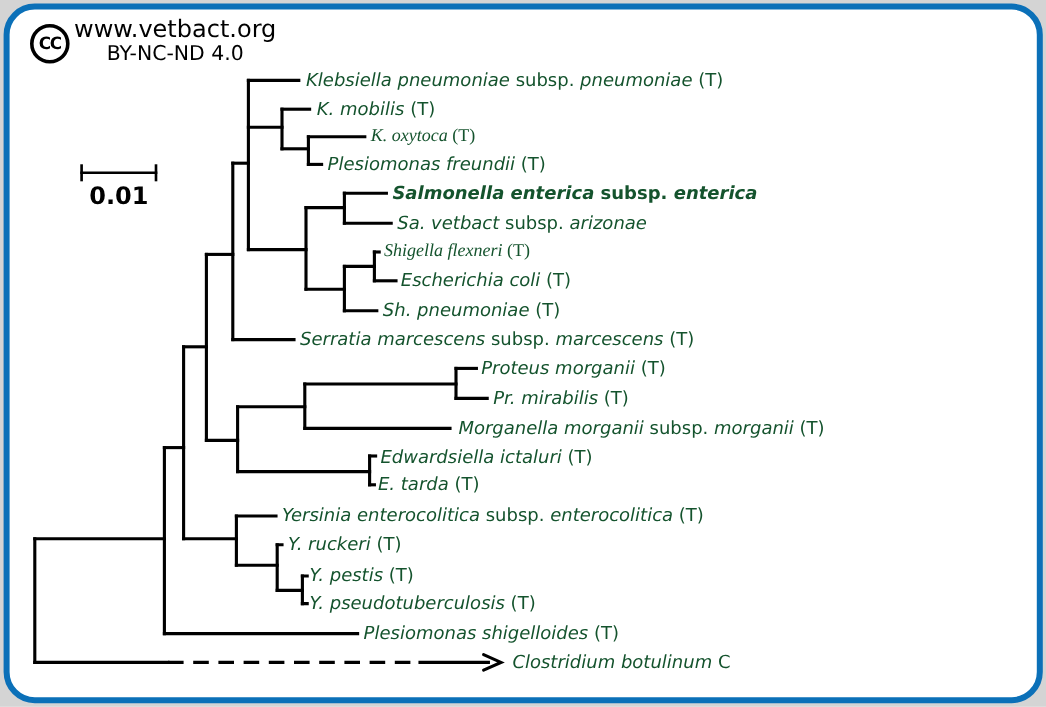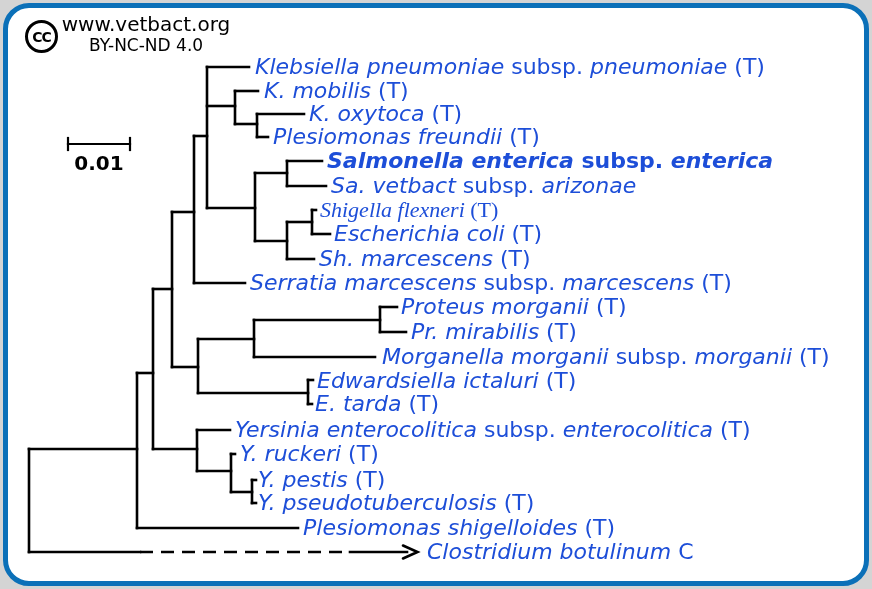--- a/index.html
+++ b/index.html
@@ -28,22 +28,22 @@
   .license-line{
     position:absolute;left:146px;top:35px;transform:translateX(-50%);
     font-size:17px;color:#000;white-space:nowrap;text-align:right;
   }
   .scale-label{
     position:absolute;left:99px;top:163px;transform:translate(-50%,-50%);
     font-size:20px;font-weight:bold;color:#000;
   }
   .taxon{
     position:absolute;transform:translateY(-50%);
-    font-size:22px;font-style:italic;line-height:1;
-    color:#1d4ed8;white-space:nowrap;
+    font-size:15px;font-style:italic;line-height:1;
+    color:#14532d;white-space:nowrap;
   }
   .taxon .r{font-style:normal;}
   .taxon.b{font-weight:bold;}
 </style>
 </head>
 <body>
 
 <div class="frame"></div>
 
 <svg id="tree-svg" width="872" height="589" viewBox="0 0 872 589">
@@ -116,27 +116,27 @@
 <div class="cc-badge">
   <span>CC</span>
 </div>
 <div class="site-title">www.vetbact.org</div>
 <div class="license-line">BY-NC-ND 4.0</div>
 <div class="scale-label">0.01</div>
 
 <div id="taxa">
     <div class="taxon" style="left: 255px; top: 67px;"><span class="i">Klebsiella pneumoniae </span><span class="r">subsp. </span><span class="i">pneumoniae </span><span class="r">(T)</span></div>
     <div class="taxon" style="left: 264px; top: 91px;"><span class="i">K. mobilis </span><span class="r">(T)</span></div>
-    <div class="taxon" style="left: 309px; top: 114px;"><span class="i">K. oxytoca </span><span class="r">(T)</span></div>
+    <div class="taxon" style="left: 309px; top: 114px; font-family: Liberation Serif, serif;"><span class="i">K. oxytoca </span><span class="r">(T)</span></div>
     <div class="taxon" style="left: 273px; top: 137px;"><span class="i">Plesiomonas freundii </span><span class="r">(T)</span></div>
     <div class="taxon b" style="left: 327px; top: 161px;"><span class="i">Salmonella enterica </span><span class="r">subsp. </span><span class="i">enterica</span></div>
     <div class="taxon" style="left: 331px; top: 186px;"><span class="i">Sa. vetbact </span><span class="r">subsp. </span><span class="i">arizonae</span></div>
     <div class="taxon" style="left: 320px; top: 210px; font-family: Liberation Serif, serif;"><span class="i">Shigella flexneri </span><span class="r">(T)</span></div>
     <div class="taxon" style="left: 334px; top: 234px;"><span class="i">Escherichia coli </span><span class="r">(T)</span></div>
-    <div class="taxon" style="left: 319px; top: 259px;"><span class="i">Sh. marcescens </span><span class="r">(T)</span></div>
+    <div class="taxon" style="left: 319px; top: 259px;"><span class="i">Sh. pneumoniae </span><span class="r">(T)</span></div>
     <div class="taxon" style="left: 250px; top: 283px; text-align: right;"><span class="i">Serratia marcescens </span><span class="r">subsp. </span><span class="i">marcescens </span><span class="r">(T)</span></div>
     <div class="taxon" style="left: 401px; top: 307px;"><span class="i">Proteus morganii </span><span class="r">(T)</span></div>
     <div class="taxon" style="left: 411px; top: 332px;"><span class="i">Pr. mirabilis </span><span class="r">(T)</span></div>
     <div class="taxon" style="left: 382px; top: 357px;"><span class="i">Morganella morganii </span><span class="r">subsp. </span><span class="i">morganii </span><span class="r">(T)</span></div>
     <div class="taxon" style="left: 317px; top: 381px;"><span class="i">Edwardsiella ictaluri </span><span class="r">(T)</span></div>
     <div class="taxon" style="left: 315px; top: 404px;"><span class="i">E. tarda </span><span class="r">(T)</span></div>
     <div class="taxon" style="left: 235px; top: 430px;"><span class="i">Yersinia enterocolitica </span><span class="r">subsp. </span><span class="i">enterocolitica </span><span class="r">(T)</span></div>
     <div class="taxon" style="left: 240px; top: 454px;"><span class="i">Y. ruckeri </span><span class="r">(T)</span></div>
     <div class="taxon" style="left: 258px; top: 480px;"><span class="i">Y. pestis </span><span class="r">(T)</span></div>
     <div class="taxon" style="left: 258px; top: 503px;"><span class="i">Y. pseudotuberculosis </span><span class="r">(T)</span></div>

